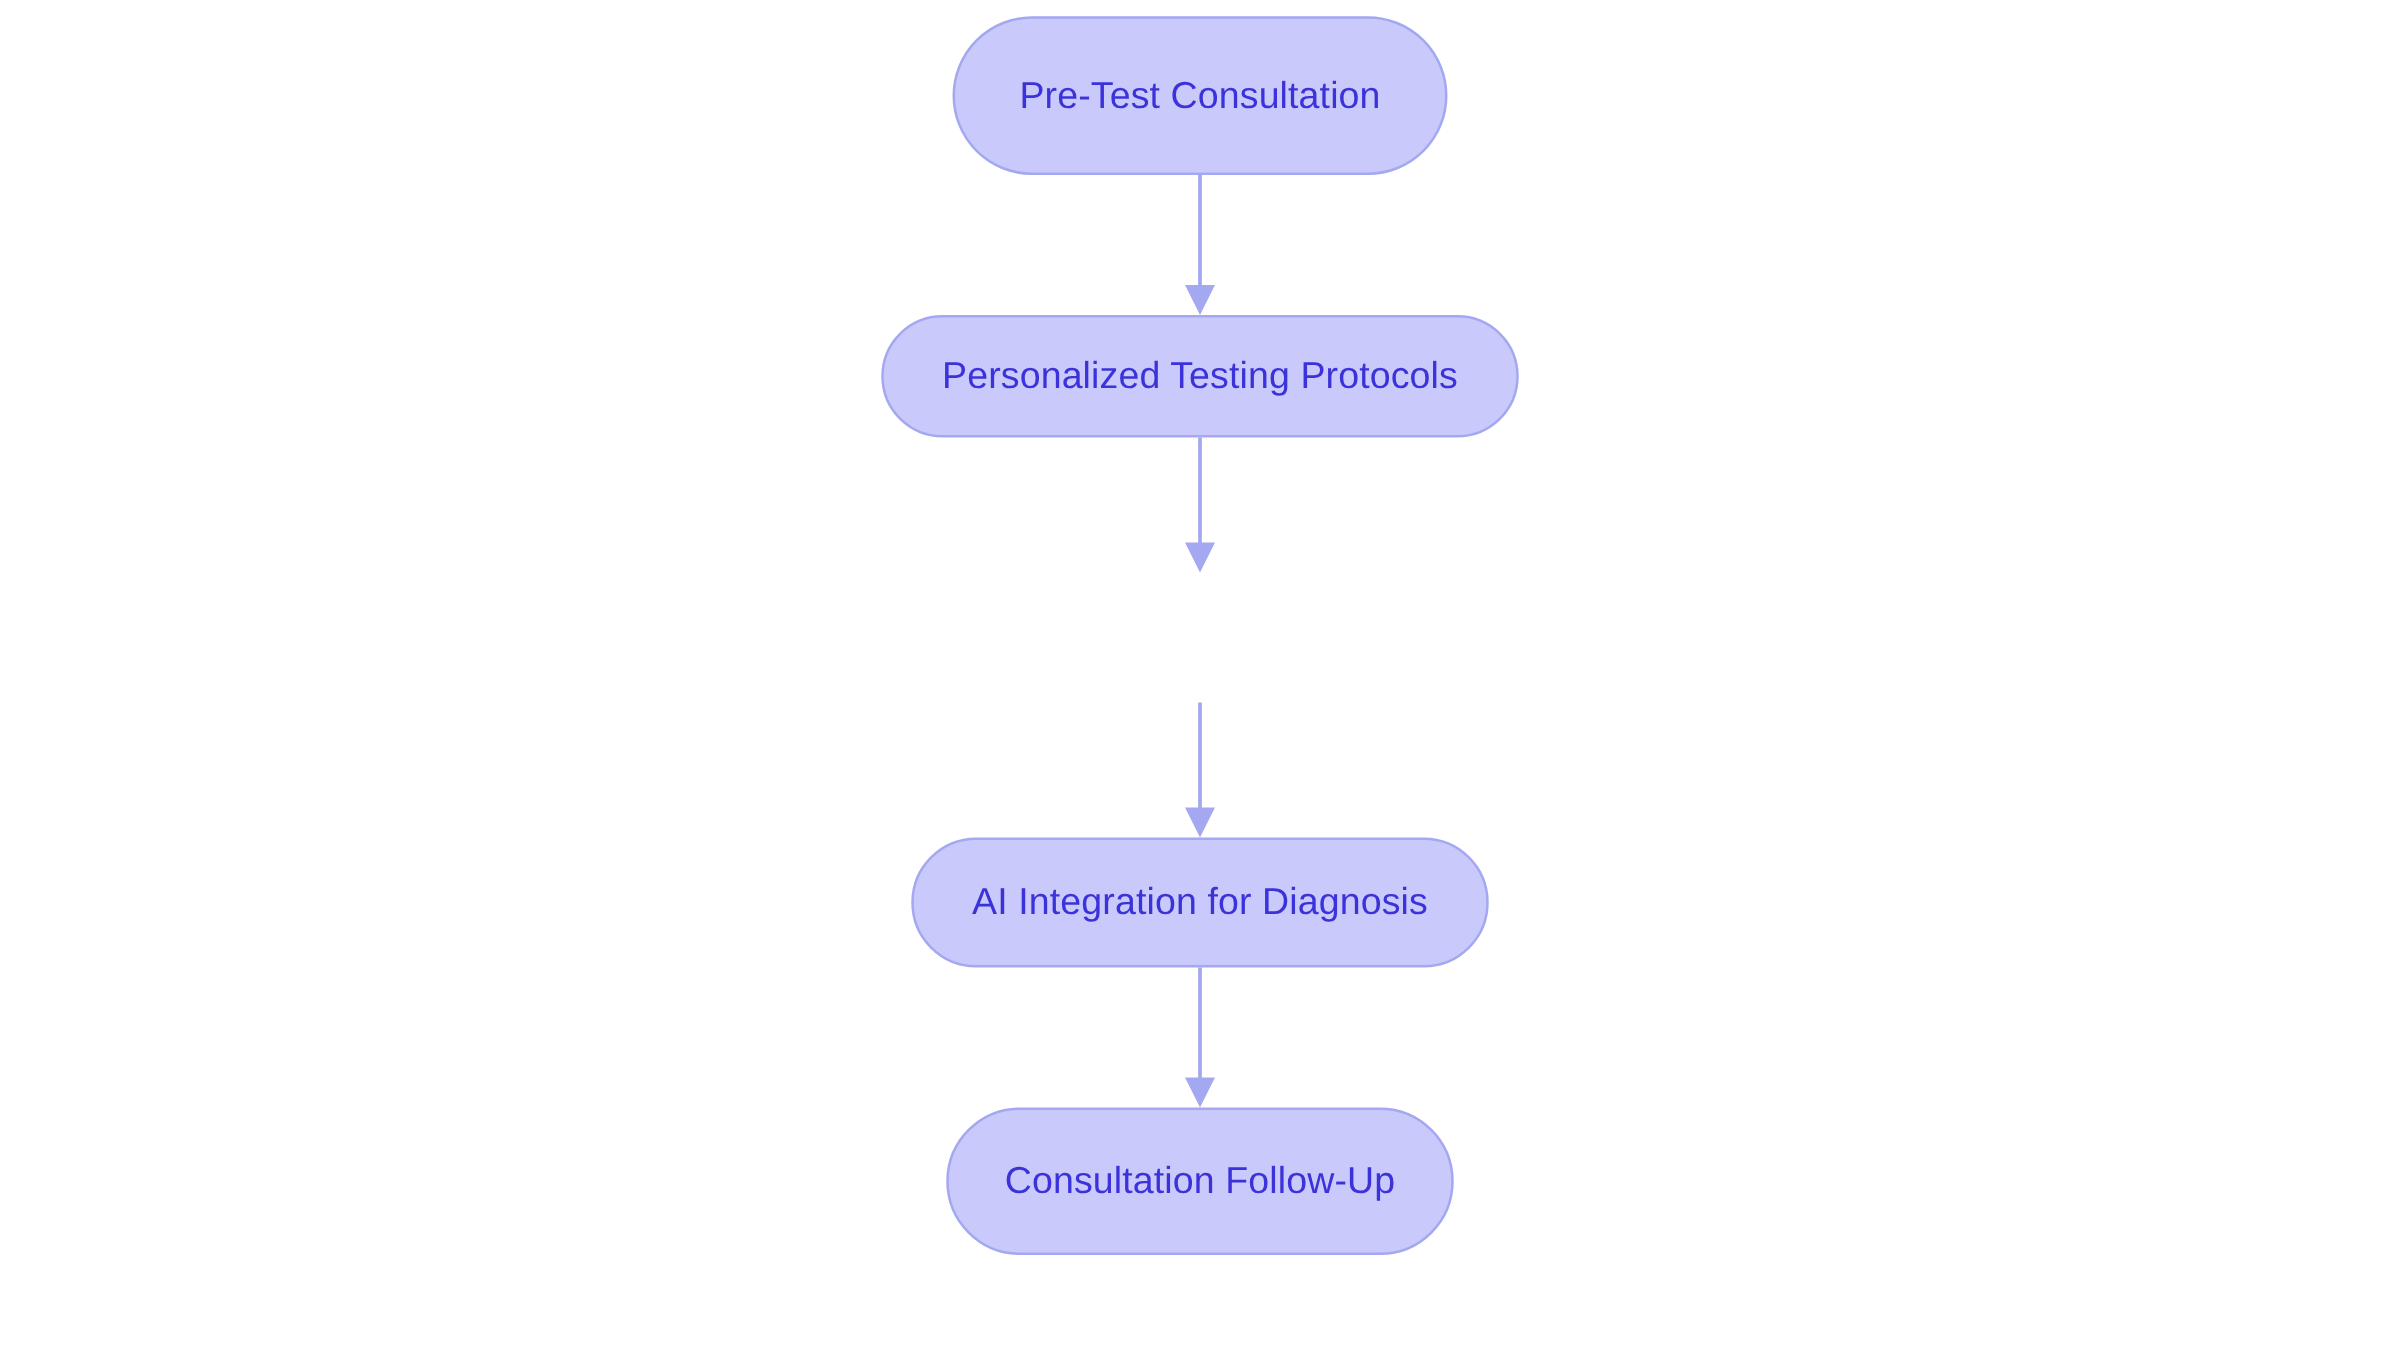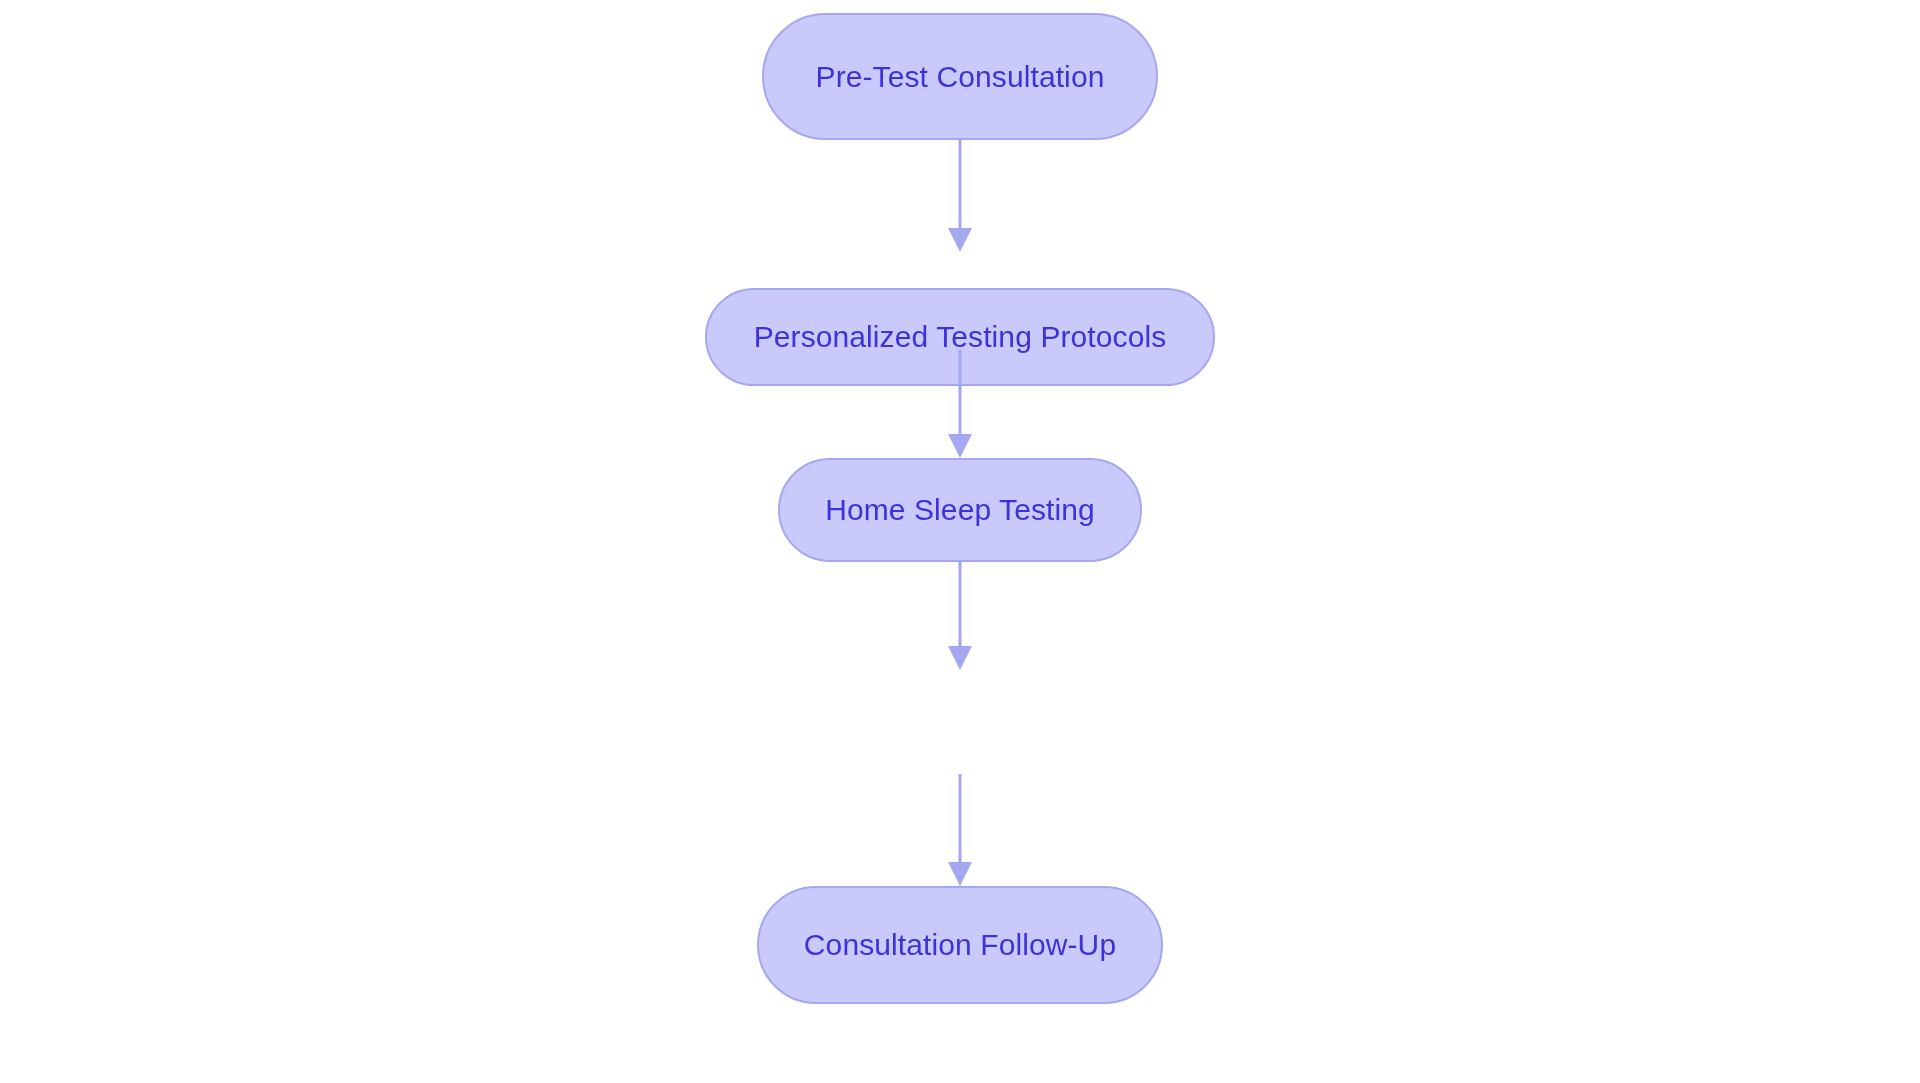--- a/index.html
+++ b/index.html
@@ -62,42 +62,42 @@
     <span class="node-label">Pre-Test Consultation</span>
   </div>
 
   <div class="edge" style="top:140px; height:112px;">
     <svg width="40" height="112" viewBox="0 0 40 112" xmlns="http://www.w3.org/2000/svg">
       <line x1="20" y1="0" x2="20" y2="94" stroke="#a3a8f0" stroke-width="3"></line>
       <polygon points="20,112 8,88 32,88" fill="#a3a8f0"></polygon>
     </svg>
   </div>
 
-  <div class="node" style="top:252px; width:510px; height:98px;margin-top:36px;">
+  <div class="node" style="top:252px; width:510px; height:98px;">
     <span class="node-label">Personalized Testing Protocols</span>
   </div>
 
   <div class="edge" style="top:350px; height:108px;">
     <svg width="40" height="108" viewBox="0 0 40 108" xmlns="http://www.w3.org/2000/svg">
       <line x1="20" y1="0" x2="20" y2="90" stroke="#a3a8f0" stroke-width="3"></line>
       <polygon points="20,108 8,84 32,84" fill="#a3a8f0"></polygon>
     </svg>
   </div>
 
-  <div class="node" style="top:458px; width:364px; height:104px;">
-    <span class="node-label">Home Sleep Testing</span>
-  </div>
 
   <div class="edge" style="top:562px; height:108px;">
     <svg width="40" height="108" viewBox="0 0 40 108" xmlns="http://www.w3.org/2000/svg">
       <line x1="20" y1="0" x2="20" y2="90" stroke="#a3a8f0" stroke-width="3"></line>
       <polygon points="20,108 8,84 32,84" fill="#a3a8f0"></polygon>
     </svg>
   </div>
 
+  <div class="node" style="top:670px; width:462px; height:104px;">
+    <span class="node-label">AI Integration for Diagnosis</span>
+  </div>
 
   <div class="edge" style="top:774px; height:112px;">
     <svg width="40" height="112" viewBox="0 0 40 112" xmlns="http://www.w3.org/2000/svg">
       <line x1="20" y1="0" x2="20" y2="94" stroke="#a3a8f0" stroke-width="3"></line>
       <polygon points="20,112 8,88 32,88" fill="#a3a8f0"></polygon>
     </svg>
   </div>
 
   <div class="node" style="top:886px; width:406px; height:118px;">
     <span class="node-label">Consultation Follow-Up</span>

